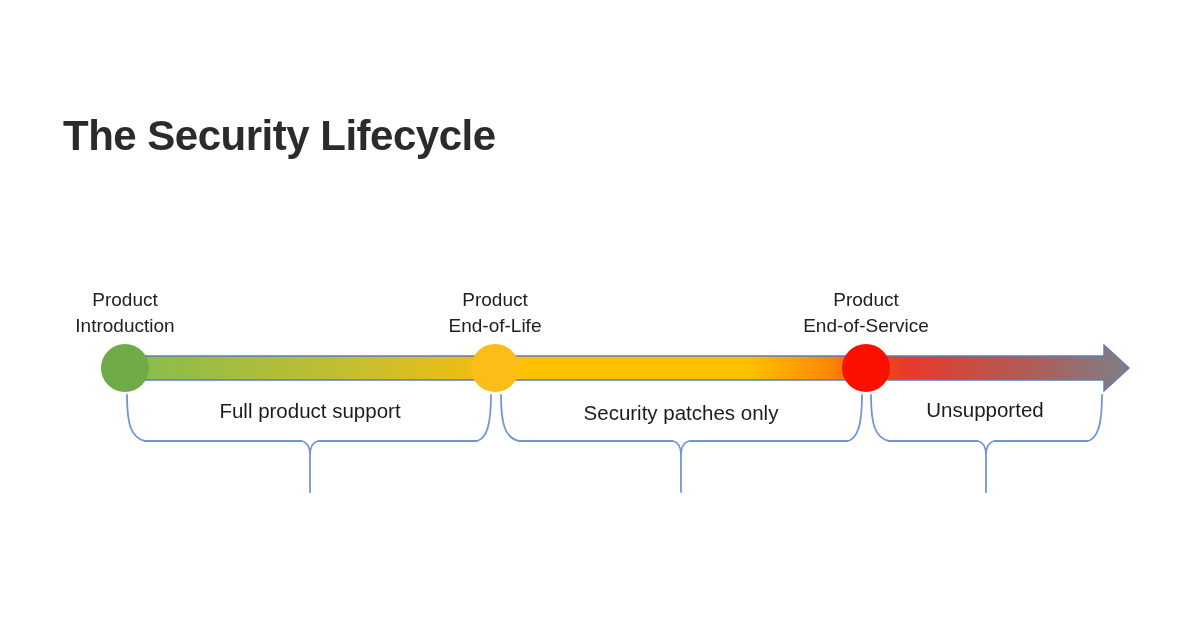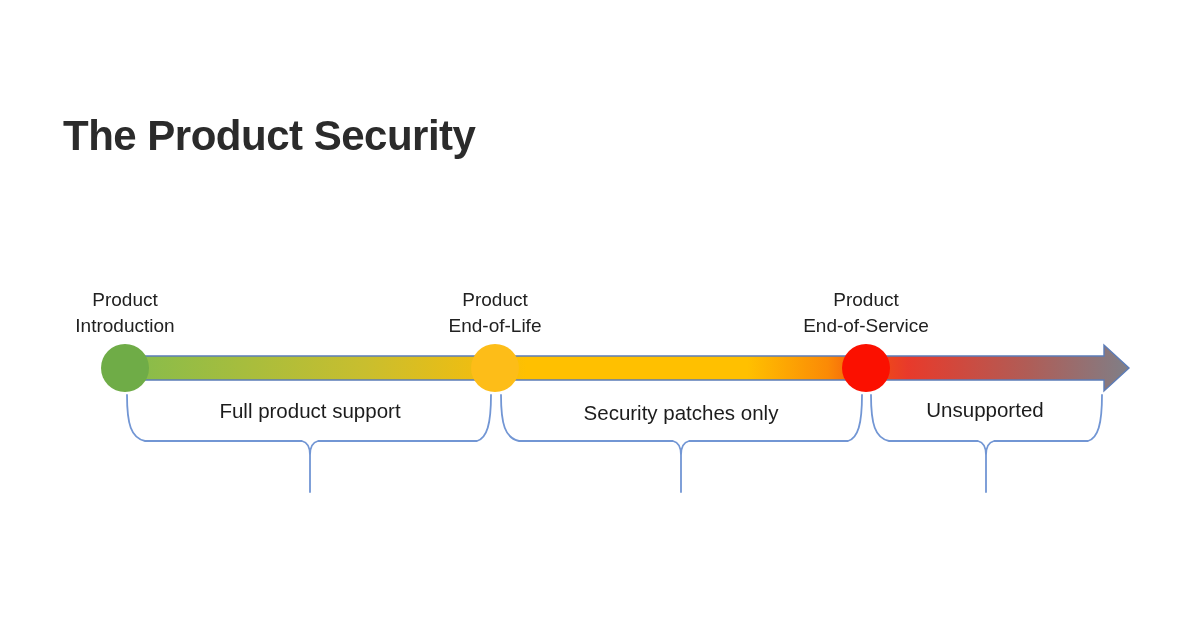--- a/index.html
+++ b/index.html
@@ -49,21 +49,21 @@
   }
   .timeline-arrow {
     stroke-width: 1.4;
   }
 </style>
 </head>
 <body>
 
 <div id="canvas">
 
-  <div id="page-title">The Product Security</div>
+  <div id="page-title">The Security Lifecycle</div>
 
   <svg id="diagram-svg" width="1200" height="628" viewBox="0 0 1200 628">
 
     <defs>
       <linearGradient id="barGrad" gradientUnits="userSpaceOnUse" x1="125" y1="0" x2="1129" y2="0">
         <stop offset="0" stop-color="#85BC4C"></stop>
         <stop offset="0.24" stop-color="#C9BE2E"></stop>
         <stop offset="0.37" stop-color="#F6BD0C"></stop>
         <stop offset="0.40" stop-color="#FFC000"></stop>
         <stop offset="0.62" stop-color="#FFC000"></stop>

